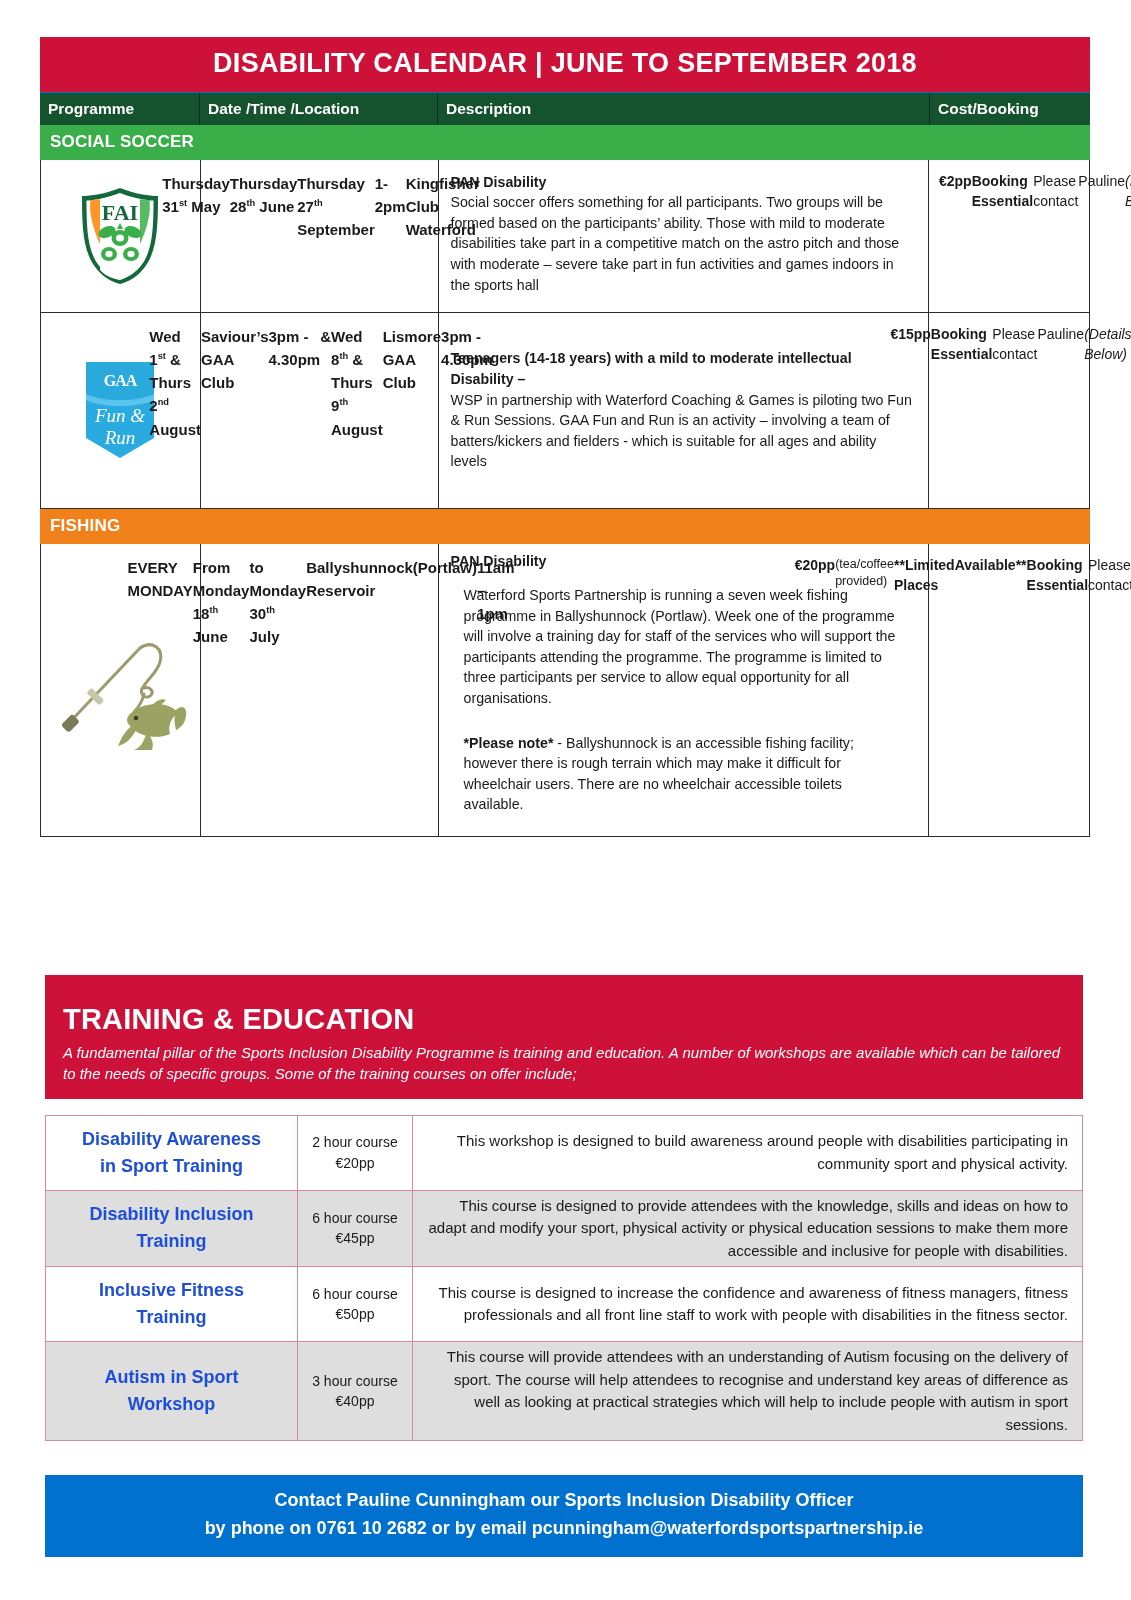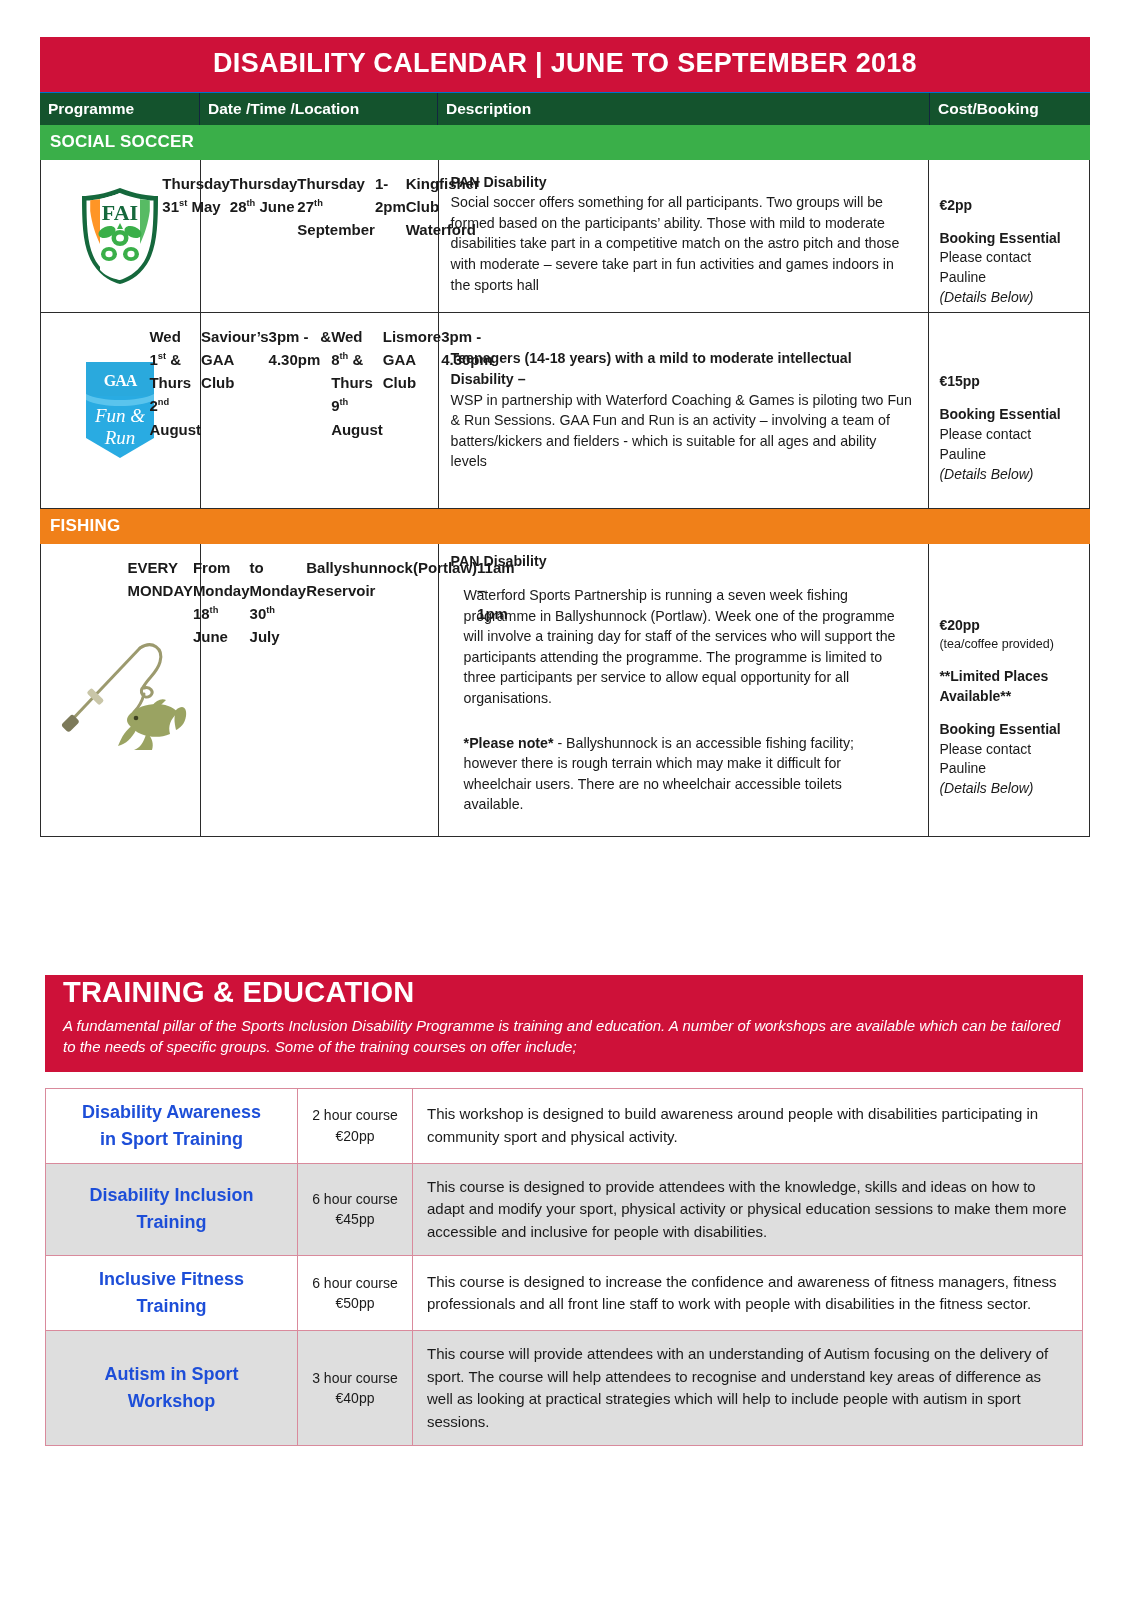--- a/index.html
+++ b/index.html
@@ -107,23 +107,22 @@
     display: flex;
     flex-direction: column;
     justify-content: center;
   }
   .cell-cost {
     width: 160px;
     padding: 12px 6px 0 10px;
     font-size: 14px;
     line-height: 1.42;
     display: flex;
-    flex-direction: column;
+    flex-direction: row;
     justify-content: center;
-    margin-top: 24px;
   }
   .row-soccer .cell-desc,
   .row-soccer .cell-cost { justify-content: flex-start; }
 
   .bold { font-weight: bold; }
   .ital { font-style: italic; }
   .small { font-size: 12.5px; }
   sup { font-size: 0.62em; vertical-align: super; line-height: 0; }
   .spacer { height: 13px; }
   p.d { margin: 13px; }
@@ -137,21 +136,21 @@
   
   .training {
     position: absolute;
     left: 45px;
     top: 963px;
     width: 1038px;
   }
   .tr-header {
     background: #ce1139;
     color: #ffffff;
-    padding: 1px 16px 14px 18px;
+    padding: 28px 16px 14px 18px;
   }
   .tr-title {
     font-size: 29px;
     font-weight: bold;
     letter-spacing: 0.2px;
     margin-bottom: 6px;
   }
   .tr-sub {
     font-size: 15px;
     font-style: italic;
@@ -183,23 +182,24 @@
     padding: 10px 12px;
   }
   .tc-cost {
     width: 115px;
     text-align: center;
     font-size: 14px;
     line-height: 1.45;
     padding: 10px 6px;
   }
   .tc-desc {
-    padding: 12px 14px;
+    padding: 4px 14px;
     font-size: 15px;
     line-height: 1.5;
+    text-align: right;
   }
   .row-alt { background: #dedede; }
 
   
   .contact {
     position: absolute;
     left: 45px;
     top: 1463px;
     width: 1038px;
     background: #0071ce;
@@ -409,14 +409,18 @@
         <td class="tc-cost">
           <div>3 hour course</div>
           <div>€40pp</div>
         </td>
         <td class="tc-desc">This course will provide attendees with an understanding of Autism focusing on the delivery of sport. The course will help attendees to recognise and understand key areas of difference as well as looking at practical strategies which will help to include people with autism in sport sessions.</td>
       </tr>
     </tbody>
       </table>
   </div>
 
+  <div class="contact">
+    <div>Contact Pauline Cunningham our Sports Inclusion Disability Officer</div>
+    <div>by phone on 0761 10 2682 or by email pcunningham@waterfordsportspartnership.ie</div>
+  </div>
 
 </div>
 
 </body></html>

